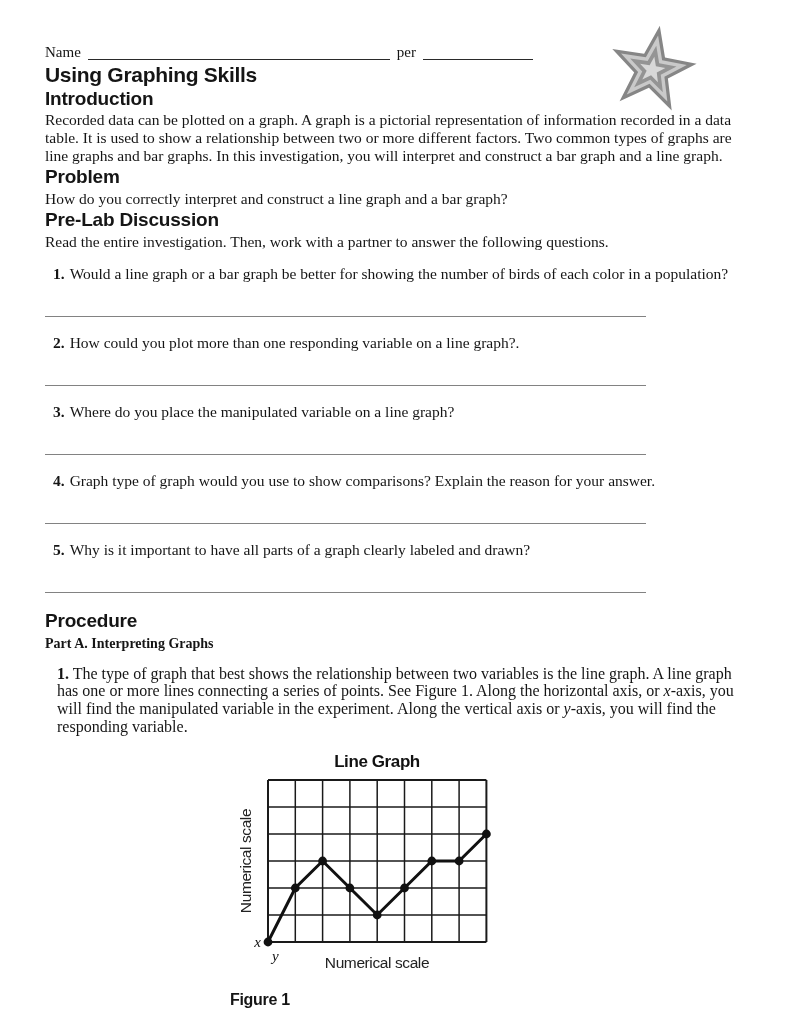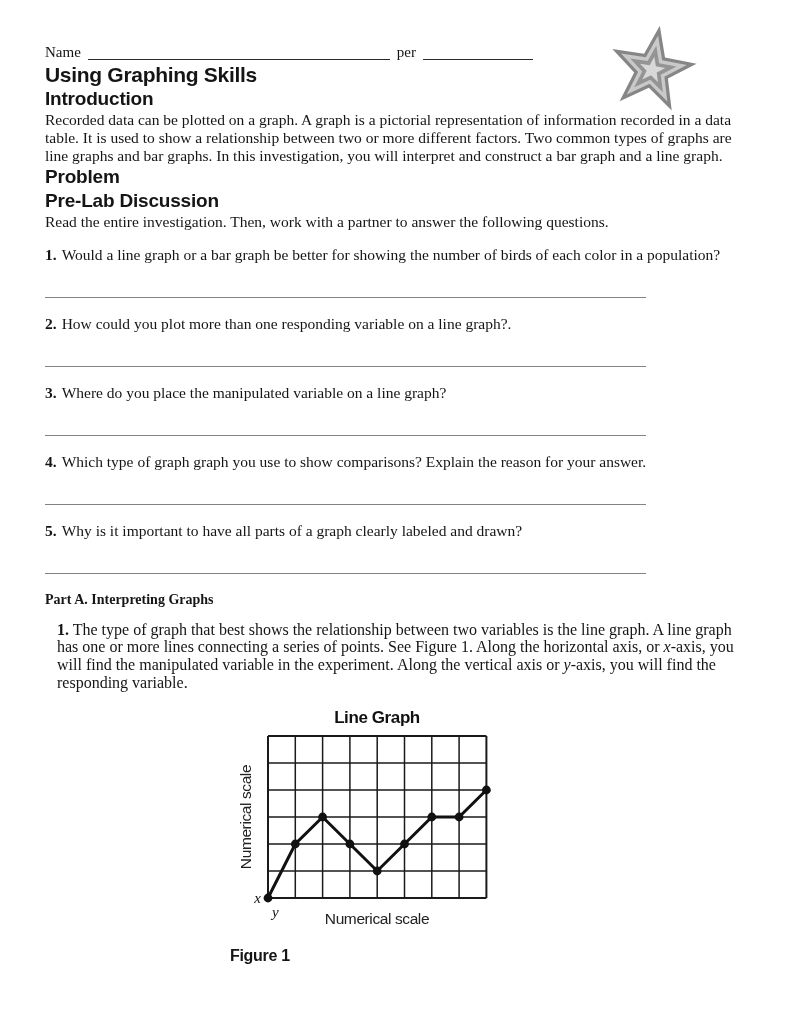--- a/index.html
+++ b/index.html
@@ -67,21 +67,21 @@
     position: absolute;
     left: 594px; top: 22px;
     width: 116px; height: 97px;
   }
 
   
   .questions { margin-top: 15px; }
   .question {
     font-size: 15.5px;
     line-height: 18px;
-    margin: 0;
+    margin: 8px;
   }
   .question b { margin-right: 5px; }
   .answer-line {
     width: 601px;
     height: 0;
     border-bottom: 1.4px solid #828282;
     margin: 33px 0 17px 0;
   }
 
   
@@ -152,20 +152,21 @@
     <span>per</span>
     <span class="per-line"></span>
   </div>
 
   <h1 class="doc-title">Using Graphing Skills</h1>
 
   <h2 class="sec">Introduction</h2>
   <p class="body">Recorded data can be plotted on a graph. A graph is a pictorial representation of information recorded in a data table. It is used to show a relationship between two or more different factors. Two common types of graphs are line graphs and bar graphs. In this investigation, you will interpret and construct a bar graph and a line graph.</p>
 
   <h2 class="sec">Problem</h2>
+  <p class="body">How do you correctly interpret and construct a line graph and a bar graph?</p>
 
   <h2 class="sec">Pre-Lab Discussion</h2>
   <p class="body">Read the entire investigation. Then, work with a partner to answer the following questions.</p>
 
   <div class="questions">
 
     <div class="question">
       <b>1.</b><span>Would a line graph or a bar graph be better for showing the number of birds of each color in a population?</span>
     </div>
     <div class="answer-line"></div>
@@ -174,31 +175,32 @@
       <b>2.</b><span>How could you plot more than one responding variable on a line graph?.</span>
     </div>
     <div class="answer-line"></div>
 
     <div class="question">
       <b>3.</b><span>Where do you place the manipulated variable on a line graph?</span>
     </div>
     <div class="answer-line"></div>
 
     <div class="question">
-      <b>4.</b><span>Which type of graph graph you use to show comparisons? Explain the reason for your answer.</span>
+      <b>4.</b><span>Graph type of graph would you use to show comparisons? Explain the reason for your answer.</span>
     </div>
     <div class="answer-line"></div>
 
     <div class="question">
       <b>5.</b><span>Why is it important to have all parts of a graph clearly labeled and drawn?</span>
     </div>
     <div class="answer-line"></div>
 
   </div>
 
+  <h2 class="sec procedure-head">Procedure</h2>
   <p class="part-a">Part A. Interpreting Graphs</p>
   <p class="step"><b>1.</b><span> The type of graph that best shows the relationship between two variables is the line graph. A line graph has one or more lines connecting a series of points. See Figure 1. Along the horizontal axis, or </span><i>x</i><span>-axis, you will find the manipulated variable in the experiment. Along the vertical axis or </span><i>y</i><span>-axis, you will find the responding variable.</span></p>
 
   <div class="figure">
     <svg id="fig-svg" width="280" height="224" viewBox="0 0 280 224">
       <text class="fig-title" x="147" y="17" text-anchor="middle">Line Graph</text>
       <g>
           <line x1="38" y1="30" x2="38" y2="192" stroke="#1a1a1a" stroke-width="2"></line>
           <line x1="65.3" y1="30" x2="65.3" y2="192" stroke="#1a1a1a" stroke-width="1.5"></line>
           <line x1="92.6" y1="30" x2="92.6" y2="192" stroke="#1a1a1a" stroke-width="1.5"></line>

